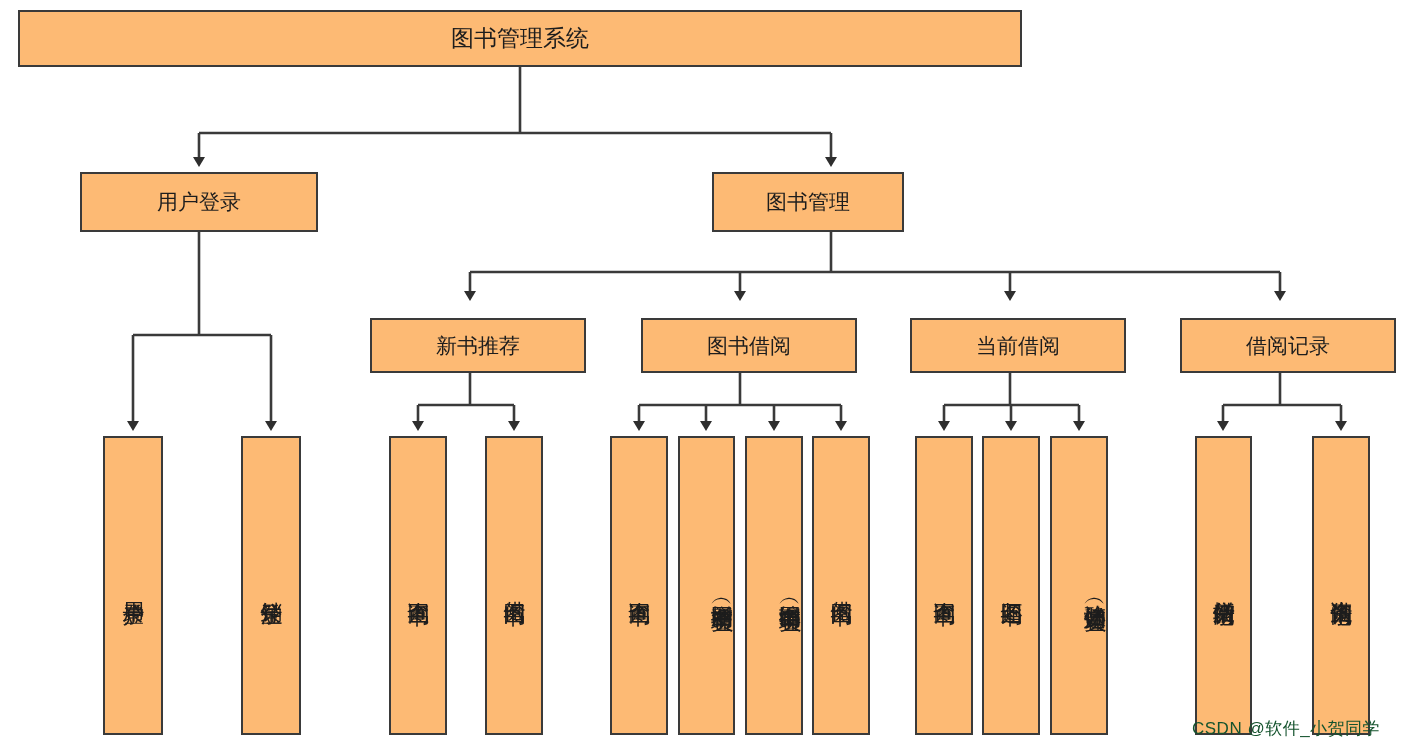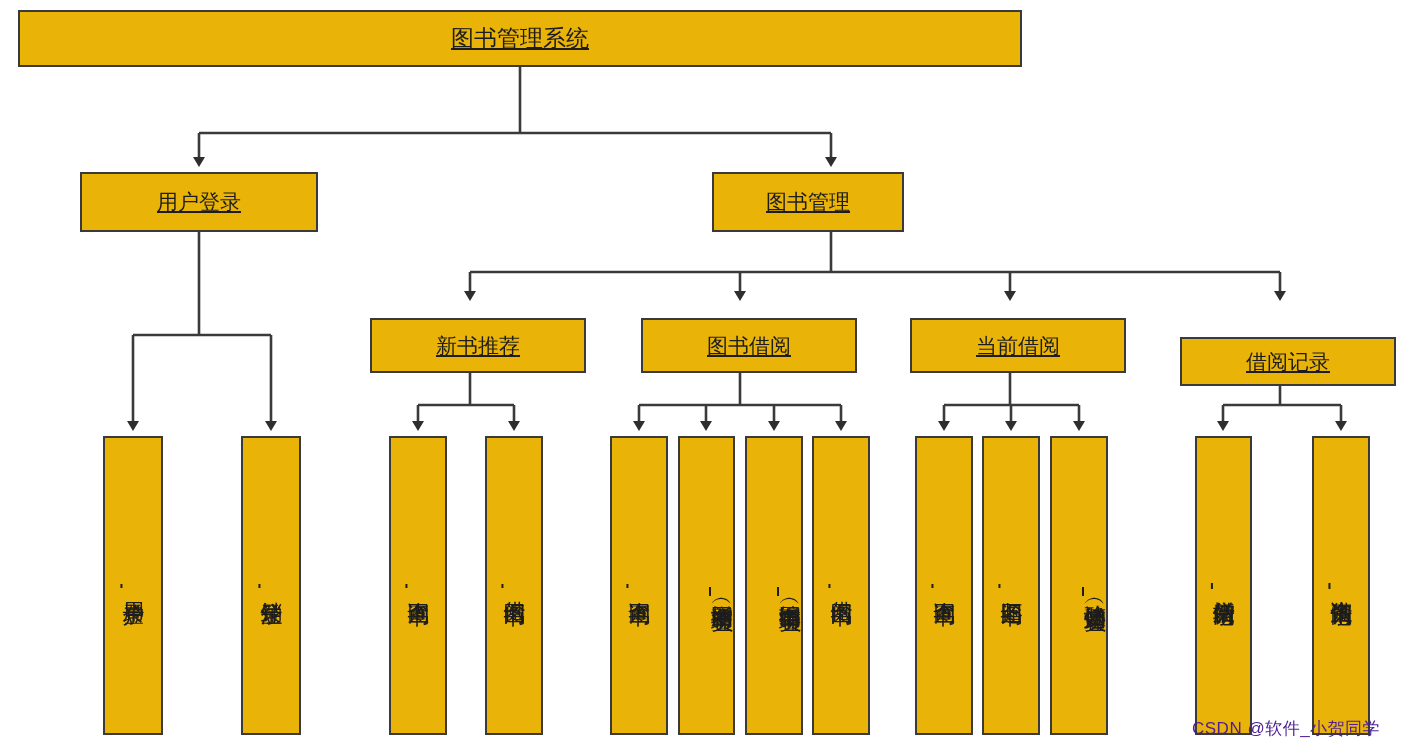--- a/index.html
+++ b/index.html
@@ -17,47 +17,46 @@
   svg.wires{
     position:absolute;
     left:0; top:0;
     width:1405px;
     height:747px;
     pointer-events:none;
   }
   .node{
     position:absolute;
     box-sizing:border-box;
-    background:#eab308;
+    background:#fdba74;
     border:2.5px solid #3a3a3a;
     display:flex;
     align-items:center;
     justify-content:center;
     color:#1d1d1d;
-    text-decoration:underline;
   }
   .node.root{ font-size:23px; }
   .node.lvl1{ font-size:21px; }
   .node.lvl2{ font-size:21px;margin-left:8px; }
   .node.leaf{
     writing-mode:vertical-rl;
     text-orientation:upright;
     font-size:22px;
     letter-spacing:1px;
     padding-top:12px;
     align-items:flex-start;
     justify-content:center;
     line-height:1.04;
     white-space:nowrap;
   }
   .node.leaf.center{ align-items:center; padding-top:0; }
   .watermark{
     position:absolute;
     font-size:17px;
-    color:#4c1d95;
+    color:#14532d;
     white-space:nowrap;
     letter-spacing:0.5px;
   }
 </style>
 </head>
 <body>
 
 <div id="canvas">
 
   <svg class="wires" viewBox="0 0 1405 747" xmlns="http://www.w3.org/2000/svg">
@@ -111,21 +110,21 @@
   </svg>
 
   <div class="node root" style="left:18px;top:10px;width:1004px;height:57px;">图书管理系统</div>
 
   <div class="node lvl1" style="left:80px;top:172px;width:238px;height:60px;">用户登录</div>
   <div class="node lvl1" style="left:712px;top:172px;width:192px;height:60px;">图书管理</div>
 
   <div class="node lvl2" style="left:362px;top:318px;width:216px;height:55px;">新书推荐</div>
   <div class="node lvl2" style="left:902px;top:318px;width:216px;height:55px;">当前借阅</div>
   <div class="node lvl2" style="left:633px;top:318px;width:216px;height:55px;">图书借阅</div>
-  <div class="node lvl2" style="left:1172px;top:337px;width:216px;height:49px;">借阅记录</div>
+  <div class="node lvl2" style="left:1172px;top:318px;width:216px;height:55px;">借阅记录</div>
 
   <div class="node leaf center" style="left:103px;top:436px;width:60px;height:299px;">用户登录</div>
   <div class="node leaf center" style="left:241px;top:436px;width:60px;height:299px;">注销登录</div>
 
   <div class="node leaf center" style="left:389px;top:436px;width:58px;height:299px;">查询图书</div>
   <div class="node leaf center" style="left:485px;top:436px;width:58px;height:299px;">借阅图书</div>
 
   <div class="node leaf center" style="left:610px;top:436px;width:58px;height:299px;">查询图书</div>
   <div class="node leaf" style="left:678px;top:436px;width:57px;height:299px;">新增图书（管理员）</div>
   <div class="node leaf" style="left:745px;top:436px;width:58px;height:299px;">编辑图书（管理员）</div>

